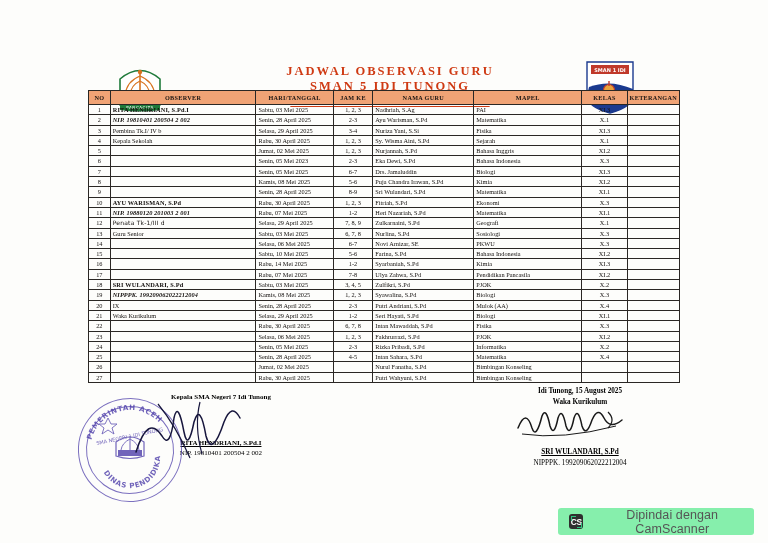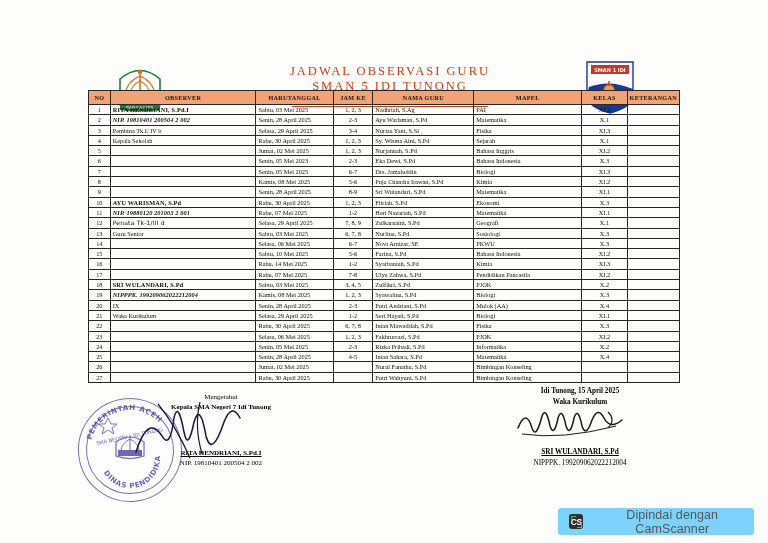--- a/index.html
+++ b/index.html
@@ -25,21 +25,21 @@
   }
   .logo-right {
     position:absolute; left:582px; top:31px; width:56px; height:56px;
   }
   .title-block {
     position:absolute; left:230px; top:36px; width:320px;
     text-align:center;
     font-family:"Liberation Serif", serif;
   }
   .title-line {
-    font-size:12.5px; font-weight:normal; letter-spacing:2px;
+    font-size:12.5px; font-weight:bold; letter-spacing:2px;
     color:#cf3a13; line-height:15px; white-space:nowrap;
   }
   .title-line.l3 { text-decoration: underline; letter-spacing:1.6px; }
 
   
   .tbl-wrap { position:absolute; left:88px; top:90px; width:592px; }
   table.sched {
     border-collapse: collapse;
     width: 592px;
     font-size: 6.3px;
@@ -115,21 +115,21 @@
   .stamp-text svg { width:104px; height:104px; }
 
   .sign-scribble {
     position:absolute; pointer-events:none;
   }
 
   
   .cam {
     position:absolute; left:558px; top:508px;
     width:196px; height:27px;
-    background:#7dd3fc;
+    background:#86efac;
     border-radius:3px;
     display:flex; align-items:center; gap:7px;
     padding-left:11px;
   }
   .cam-icon {
     width:15px; height:15px; border-radius:3px;
     background:#2f2f2f;
     color:#ffffff;
     font-family:"Liberation Sans", sans-serif;
     font-size:8.5px; font-weight:bold;
@@ -474,21 +474,20 @@
             <td class="c-guru">Putri Wahyuni, S.Pd</td>
             <td class="c-map">Bimbingan Konseling</td>
             <td class="c-kel"></td>
             <td class="c-ket"></td>
           </tr>
         </tbody>
     </table>
   </div>
 
   <div class="sig-left">
-    <div>Mengetahui</div>
     <div class="sig-bold">Kepala SMA Negeri 7 Idi Tunong</div>
     <div class="sig-gap-l"></div>
     <div class="sig-underline">RITA HENDRIANI, S.Pd.I</div>
     <div>NIP. 19810401 200504 2 002</div>
   </div>
 
   <div class="stamp"></div>
   <div class="stamp-text">
     <svg viewBox="0 0 104 104">
       <defs>
@@ -512,21 +511,21 @@
   </div>
 
   <svg class="sign-scribble" style="left:128px; top:396px;" width="140" height="66" viewBox="0 0 140 66">
     <path d="M8 56 Q20 18 34 40 Q42 54 46 22 Q50 4 56 36 Q60 56 66 26 Q72 6 78 40
              Q84 62 96 26 Q104 6 112 22" fill="none" stroke="#17163d" stroke-width="1.5" stroke-linecap="round"></path>
     <path d="M30 8 Q48 30 62 62" fill="none" stroke="#17163d" stroke-width="1.2"></path>
     <path d="M72 6 Q66 30 74 58" fill="none" stroke="#17163d" stroke-width="1.2"></path>
   </svg>
 
   <div class="sig-right">
-    <div class="sig-bold">Idi Tunong, 15 April 2025</div>
+    <div class="sig-bold">Idi Tunong, 15 August 2025</div>
     <div class="sig-bold">Waka Kurikulum</div>
     <div class="sig-gap"></div>
     <div class="sig-underline">SRI WULANDARI, S.Pd</div>
     <div>NIPPPK. 199209062022212004</div>
   </div>
 
   <svg class="sign-scribble" style="left:512px; top:404px;" width="140" height="38" viewBox="0 0 140 38">
     <path d="M6 24 Q14 4 20 24 Q24 36 30 12 Q34 2 38 22 Q42 34 46 14 Q50 2 54 22
              Q58 34 62 14 Q66 2 70 22 Q74 34 80 16 Q86 2 92 14 Q98 26 110 16" fill="none" stroke="#1a1a1a" stroke-width="1.5" stroke-linecap="round"></path>
     <path d="M10 30 Q50 36 104 22" fill="none" stroke="#1a1a1a" stroke-width="1"></path>

